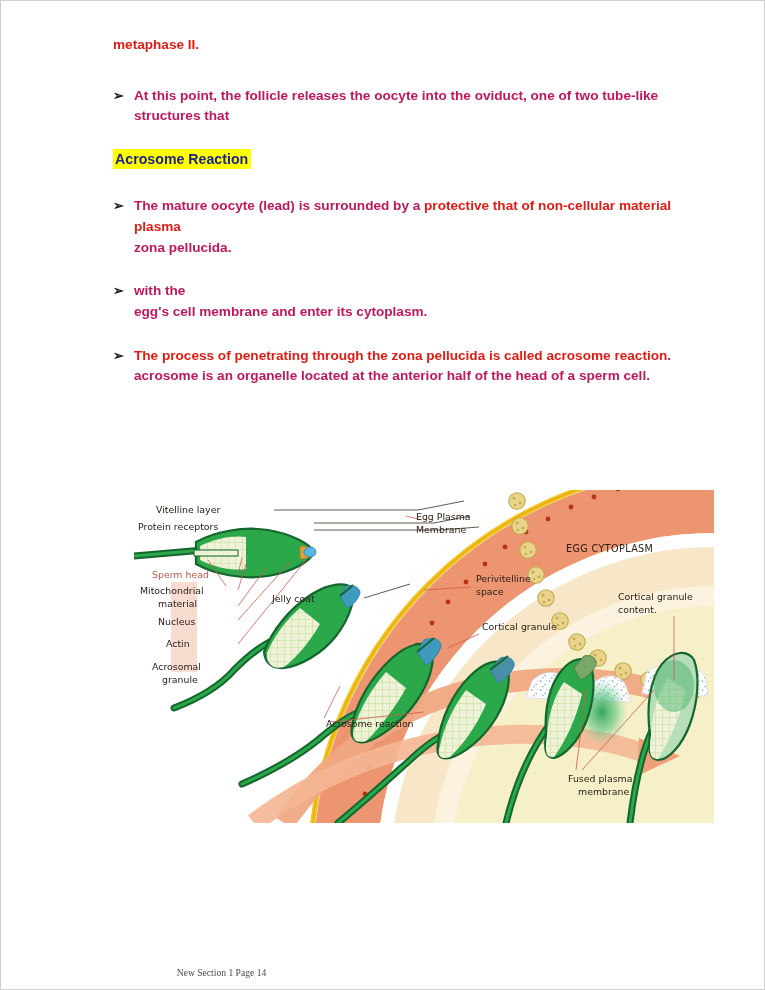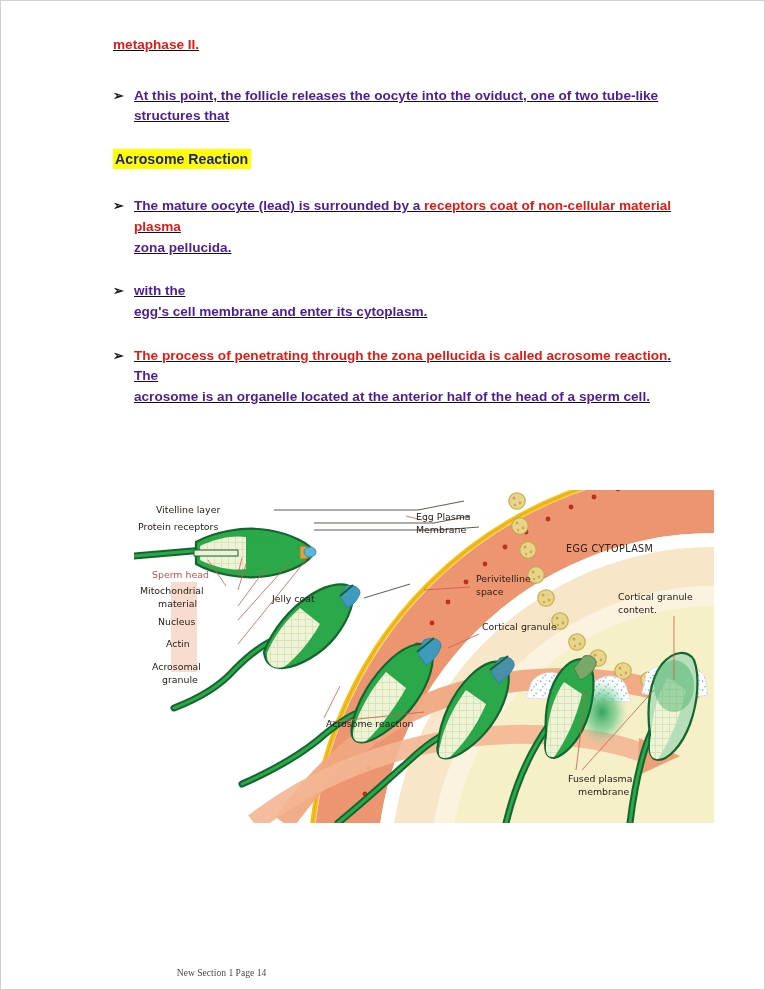--- a/index.html
+++ b/index.html
@@ -28,38 +28,37 @@
     top: 34px;
     width: 648px;
   }
   .para {
     position: relative;
     font-size: 13.6px;
     line-height: 1.52;
     color: #111111;
     font-weight: bold;
     margin-bottom: 15px;
-    text-decoration: underline;
   }
   .para.bulleted {
     padding-left: 21px;
   }
   .bullet {
     position: absolute;
     left: 0;
     top: 0px;
     font-size: 13px;
     color: #1a1a1a;
     line-height: 1.52;
   }
   .para .line {
     display: block;
   }
   .red { color: #e01b15; }
-  .black { color: #4c1d95; }
+  .black { color: #be185d; }
 
   .heading-wrap {
     margin-top: 22px;
     margin-bottom: 26px;
   }
   .heading {
     display: inline;
     background: #ffff00;
     color: #1f1f8f;
     font-weight: bold;
@@ -127,35 +126,34 @@
       <span class="line black"> At this point, the follicle releases the oocyte into the oviduct, one of two tube-like</span>
       <span class="line black">structures that</span>
     </div>
 
     <div class="heading-wrap">
       <span class="heading">Acrosome Reaction</span>
     </div>
 
     <div class="para bulleted spaced-para">
       <span class="bullet">➢</span>
-      <span class="line"><span class="black">The mature oocyte (lead) is surrounded by a </span><span class="red">receptors coat of non-cellular material</span></span>
+      <span class="line"><span class="black">The mature oocyte (lead) is surrounded by a </span><span class="red">protective that of non-cellular material</span></span>
       <span class="line red">plasma</span>
       <span class="line black">zona pellucida.</span>
     </div>
 
     <div class="para bulleted spaced-para">
       <span class="bullet">➢</span>
       <span class="line black">with the</span>
       <span class="line black">egg's cell membrane and enter its cytoplasm.</span>
     </div>
 
     <div class="para bulleted">
       <span class="bullet">➢</span>
       <span class="line"><span class="red">The process of penetrating through the zona pellucida  is called acrosome reaction</span><span class="black">.</span></span>
-      <span class="line black">The</span>
       <span class="line black">acrosome is an organelle located at the anterior half of the head of a sperm cell.</span>
     </div>
 
   </div>
 
   <div id="figure">
     <svg width="580" height="333" viewBox="0 0 580 333" xmlns="http://www.w3.org/2000/svg">
       <defs>
         <clipPath id="figclip">
             <rect x="0" y="0" width="580" height="333"></rect>

